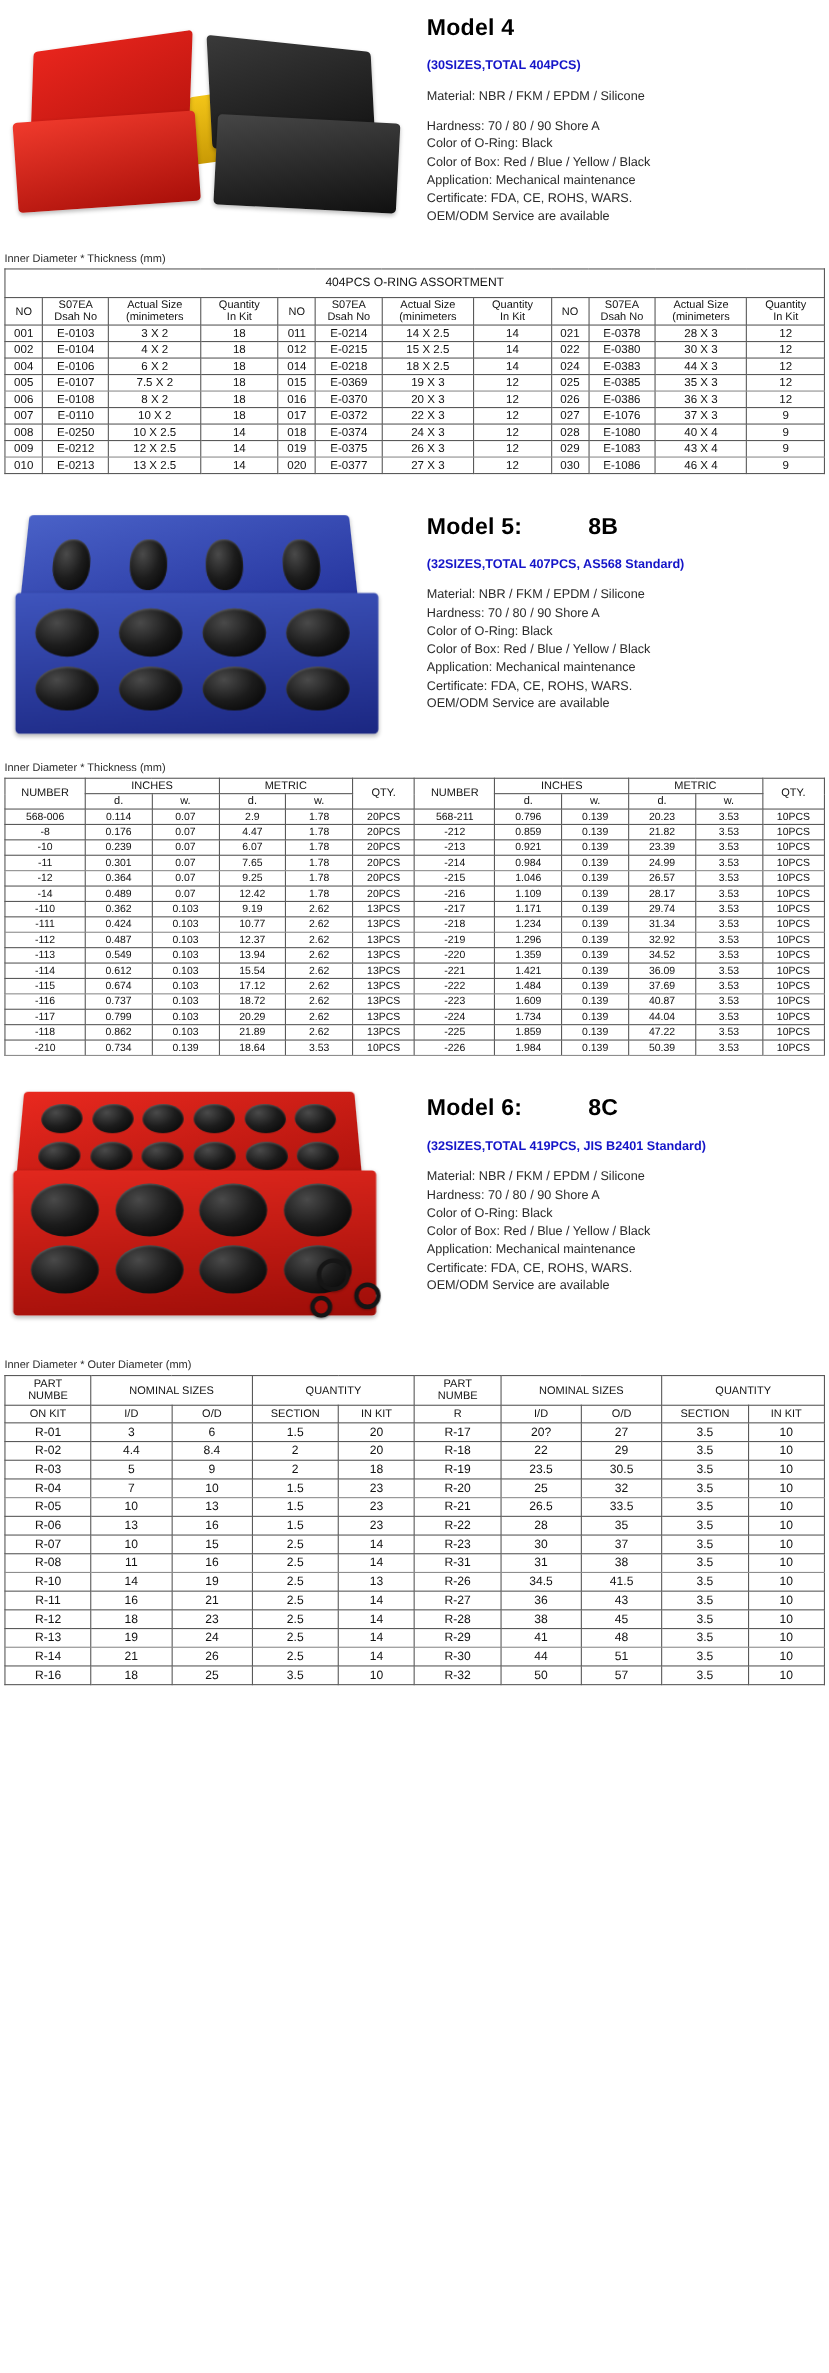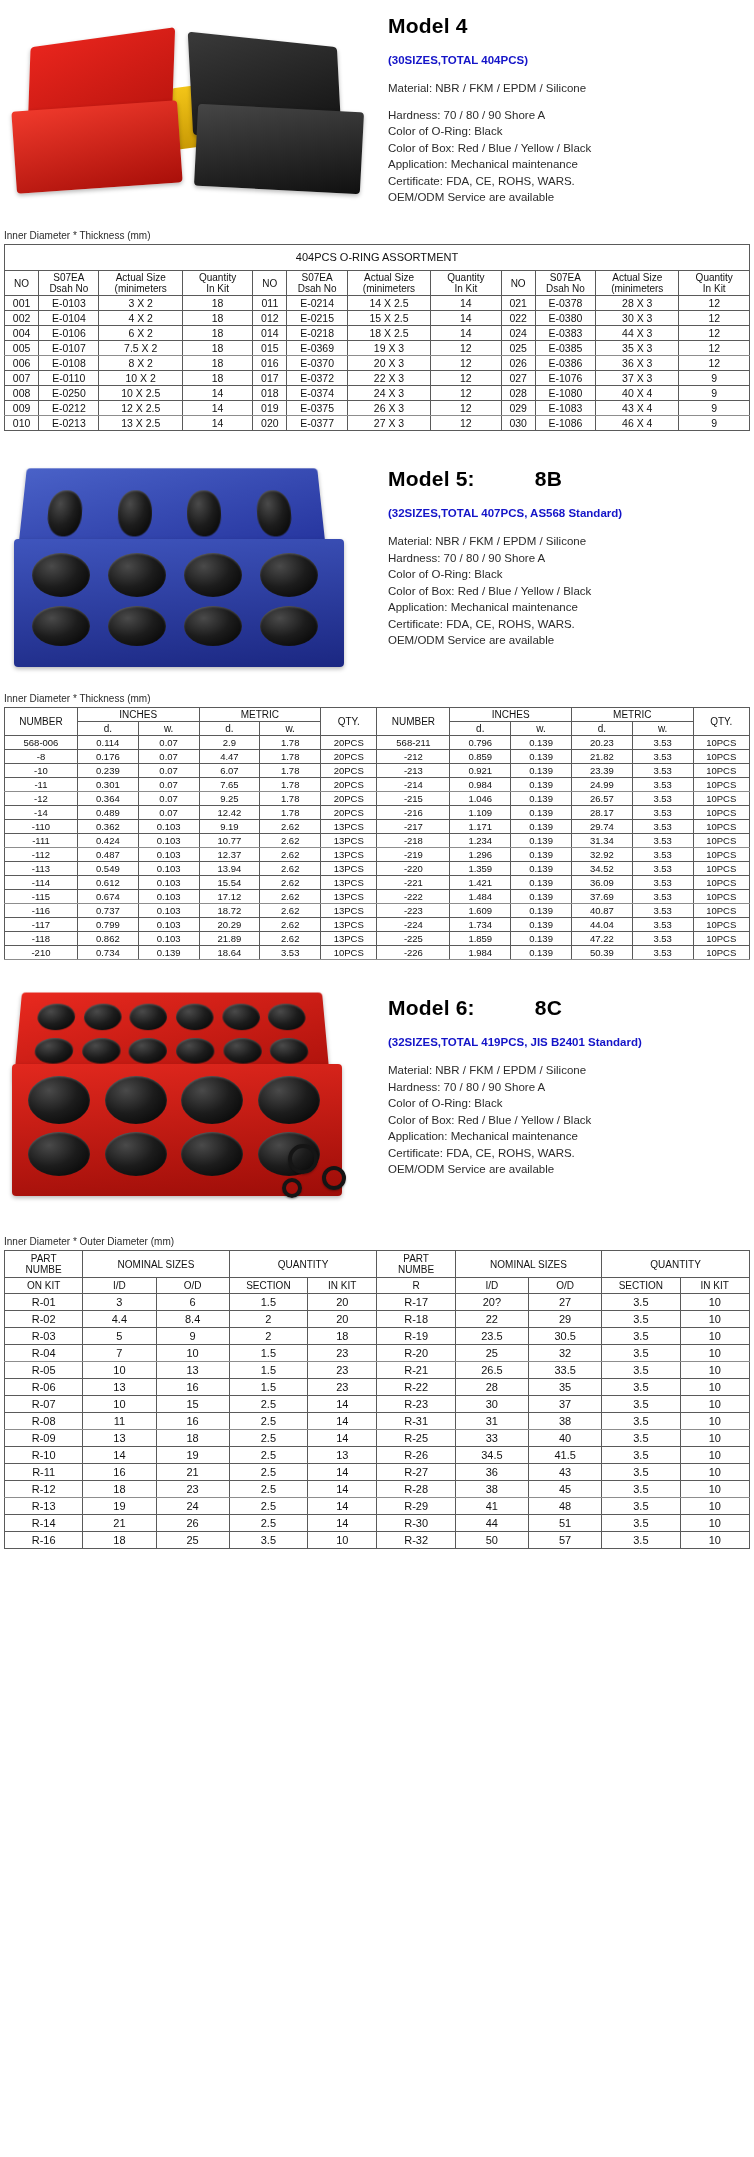--- a/index.html
+++ b/index.html
@@ -838,32 +838,20 @@
           <td>16</td>
           <td>2.5</td>
           <td>14</td>
           <td>R-31</td>
           <td>31</td>
           <td>38</td>
           <td>3.5</td>
           <td>10</td>
         </tr>
         <tr>
-          <td>R-09</td>
-          <td>13</td>
-          <td>18</td>
-          <td>2.5</td>
-          <td>14</td>
-          <td>R-25</td>
-          <td>33</td>
-          <td>40</td>
-          <td>3.5</td>
-          <td>10</td>
-        </tr>
-        <tr>
           <td>R-10</td>
           <td>14</td>
           <td>19</td>
           <td>2.5</td>
           <td>13</td>
           <td>R-26</td>
           <td>34.5</td>
           <td>41.5</td>
           <td>3.5</td>
           <td>10</td>

